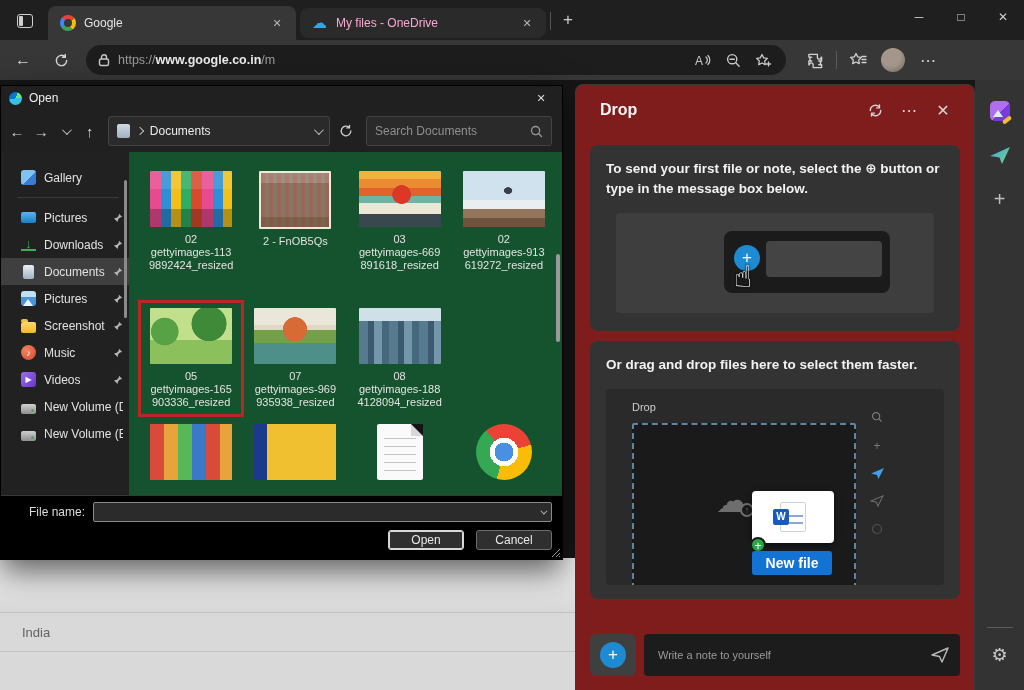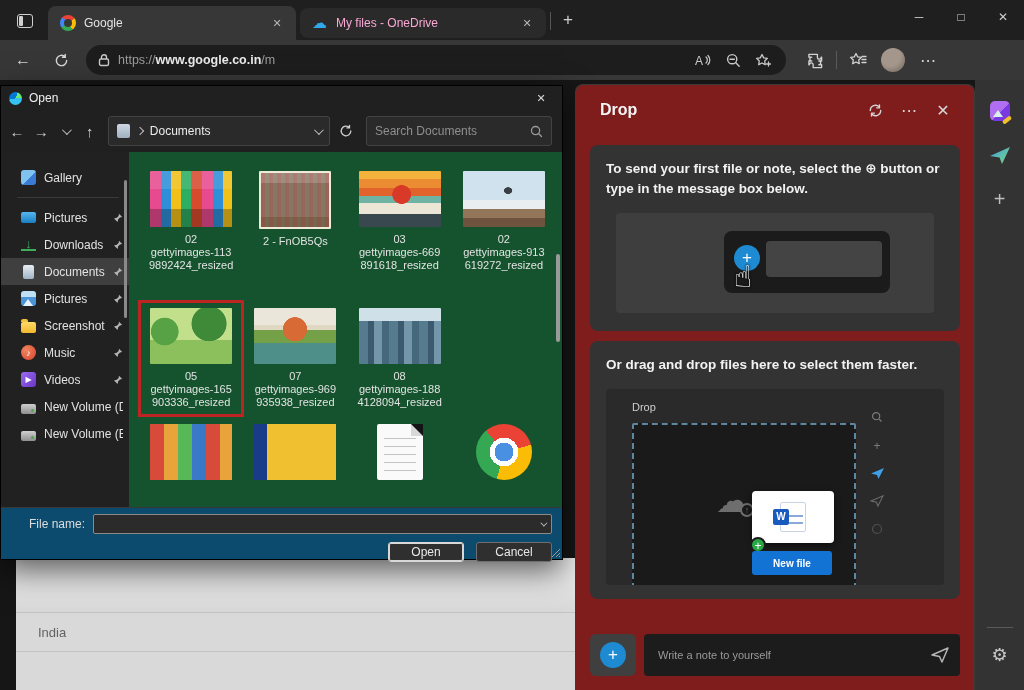--- a/index.html
+++ b/index.html
@@ -37,21 +37,21 @@
   .tb-right { display:flex; align-items:center; margin-left:14px; }
   .tb-ico { width:30px; height:30px; display:flex; align-items:center; justify-content:center; color:#d2d2d2; border-radius:6px; }
   .tb-sep { width:1px; height:18px; background:#5a5a5a; margin:0 6px; }
   .avatar { width:24px; height:24px; border-radius:50%; margin:0 8px;
     background:radial-gradient(circle at 40% 35%,#a4968a 0 45%,#6e655c 100%); }
 
   
   .content { position:absolute; top:80px; left:0; right:0; bottom:0; background:#161616; }
 
   
-  .gpage { position:absolute; left:16px; top:478px; width:575px; bottom:0; }
+  .gpage { position:absolute; left:0; top:478px; width:575px; bottom:0; }
   .gpage-strip { height:54px; background:linear-gradient(180deg,#f2f2f2,#d8d8d8); }
   .gpage-region { height:39px; background:#d9d9d9; border-top:1px solid #c3c3c3; display:flex; align-items:center; padding-left:22px; font-size:13px; color:#636363; }
   .gpage-links { height:100%; background:#d9d9d9; border-top:1px solid #c3c3c3; display:flex; align-items:center; gap:0; padding-left:22px; }
 
   
   .dialog { position:absolute; left:0; top:5px; width:563px; height:475px; background:#202020; color:#e6e6e6;
     box-shadow:0 10px 30px rgba(0,0,0,.65); display:flex; flex-direction:column; border:1px solid #000; }
   .dlg-title { height:24px; display:flex; align-items:center; padding:0 6px 0 8px; }
   .edge-logo { width:13px; height:13px; border-radius:50%;
     background:conic-gradient(from 120deg,#35c1f1 0 140deg,#0078d4 140deg 260deg,#66eb6e 260deg 330deg,#35c1f1 330deg 360deg); }
@@ -123,21 +123,21 @@
   .r3cell { display:flex; justify-content:center; }
   .th-strip1 { width:82px; height:56px; background:repeating-linear-gradient(90deg,#d84a3a 0 14px,#e8a43a 14px 28px,#58b858 28px 42px,#3a78c8 42px 56px); }
   .th-strip2 { width:82px; height:56px; background:linear-gradient(90deg,#1a3a8a 0 16%,#f0c030 16%); }
   .th-docfile { width:46px; height:56px; background:#fafafa; border-radius:2px; position:relative;
     background-image:repeating-linear-gradient(180deg,rgba(0,0,0,0) 0 7px,#c4c4c4 7px 8px); background-size:70% 80%; background-position:50% 60%; background-repeat:no-repeat; }
   .th-docfile::after { content:""; position:absolute; top:0; right:0; border-top:12px solid #141414; border-left:12px solid #d8d8d8; }
   .th-chrome { width:56px; height:56px; border-radius:50%;
     background:radial-gradient(circle at 50% 50%,#4a90e2 0 24%,#ffffff 24% 36%,rgba(0,0,0,0) 36%),
     conic-gradient(from -40deg,#ea4335 0 115deg,#fbbc05 115deg 235deg,#34a853 235deg 360deg); }
   .files-scroll { position:absolute; right:2px; top:102px; width:4px; height:88px; background:#9a9a9a; border-radius:2px; }
-  .dlg-footer { height:52px; border-top:1px solid #383838; background:#0c4a6e; padding:6px 10px 0 10px; position:relative; }
+  .dlg-footer { height:64px; border-top:1px solid #383838; background:#000000; padding:6px 10px 0 10px; position:relative; }
   .fname-row { display:flex; align-items:center; }
   .fname-row label { font-size:12px; color:#dcdcdc; width:74px; text-align:right; margin-right:8px; }
   .fname-input { flex:1; height:20px; background:#2b2b2b; border:1px solid #8a8a8a; border-radius:2px; display:flex; align-items:center; padding:0 6px; }
   .fname-input input { flex:1; background:transparent; border:none; outline:none; color:#e8e8e8; font-size:12px; font-family:inherit; }
   .btn-row { display:flex; justify-content:flex-end; gap:12px; margin-top:8px; }
   .dbtn { width:76px; height:20px; font-size:12px; color:#e8e8e8; background:#2f2f2f; border:1px solid #6e6e6e; border-radius:3px; display:flex; align-items:center; justify-content:center; font-family:inherit; }
   .dbtn.primary { border:1px solid #d8d8d8; box-shadow:0 0 0 1px #d8d8d8 inset; }
   .resize-grip { position:absolute; right:2px; bottom:2px; width:8px; height:8px;
     background:linear-gradient(135deg,rgba(0,0,0,0) 0 50%,#9a9a9a 50% 56%,rgba(0,0,0,0) 56% 70%,#9a9a9a 70% 76%,rgba(0,0,0,0) 76% 90%,#9a9a9a 90%); }
 
@@ -156,21 +156,21 @@
   .illus2 { margin:14px 0 0 0; height:196px; background:#2a2a2a; border-radius:4px; position:relative; overflow:hidden; }
   .mini-title { position:absolute; left:26px; top:12px; font-size:11px; color:#cfcfcf; }
   .mini-zone { position:absolute; left:26px; right:88px; top:34px; bottom:-14px; background:#1a1a1a; border:2px dashed #5d87a0; border-radius:2px; }
   .mini-cloud { position:absolute; left:110px; top:96px; font-size:34px; color:#6e6e6e; line-height:30px; }
   .mini-cloud .up { position:absolute; right:-4px; bottom:-2px; width:14px; height:14px; border-radius:50%; border:2px solid #6e6e6e; color:#6e6e6e; font-size:9px; line-height:11px; text-align:center; background:#1a1a1a; }
   .mini-card { position:absolute; right:110px; top:102px; width:82px; height:52px; background:#fff; border-radius:4px; display:flex; align-items:center; justify-content:center; box-shadow:0 2px 6px rgba(0,0,0,.5); }
   .word-ico { position:relative; width:26px; height:30px; background:#fff; border:1px solid #c8d4e2; border-radius:2px;
     background-image:repeating-linear-gradient(180deg,rgba(0,0,0,0) 0 5px,#8aa8d8 5px 7px); background-size:60% 55%; background-position:80% 55%; background-repeat:no-repeat; }
   .word-ico::before { content:"W"; position:absolute; left:-8px; top:6px; width:16px; height:16px; background:#185abd; color:#fff; font-size:10px; font-weight:bold; text-align:center; line-height:16px; border-radius:2px; }
   .mini-plus { position:absolute; right:178px; top:148px; width:16px; height:16px; border-radius:50%; background:#28a745; color:#fff; font-size:12px; line-height:15px; text-align:center; border:2px solid #1a1a1a; }
-  .newfile-btn { position:absolute; right:112px; top:162px; width:80px; height:24px; background:#1273d4; color:#fff; font-size:10px; font-weight:bold; border:none; border-radius:3px; font-family:inherit; }
+  .newfile-btn { position:absolute; right:112px; top:162px; width:80px; height:24px; background:#1273d4; color:#fff; font-size:14px; font-weight:bold; border:none; border-radius:3px; font-family:inherit; }
   .mini-rail { position:absolute; right:52px; top:6px; bottom:0; width:30px; display:flex; flex-direction:column; align-items:center; gap:14px; padding-top:16px; }
   .mini-rail .mr { color:#7a7a7a; font-size:12px; height:14px; }
   .composer { position:absolute; left:14px; right:14px; bottom:14px; height:42px; display:flex; gap:8px; }
   .comp-add { width:46px; background:#3f3f3f; border-radius:6px; display:flex; align-items:center; justify-content:center; border:none; }
   .comp-add .pc { width:26px; height:26px; border-radius:50%; background:#1d8ad2; color:#fff; font-size:17px; line-height:25px; text-align:center; }
   .comp-input { flex:1; background:#1c1c1c; border-radius:4px; display:flex; align-items:center; padding:0 10px 0 14px; }
   .comp-input input { flex:1; background:transparent; border:none; outline:none; color:#cfcfcf; font-size:11px; font-family:inherit; }
   .comp-input input::placeholder { color:#9a9a9a; }
 
   

